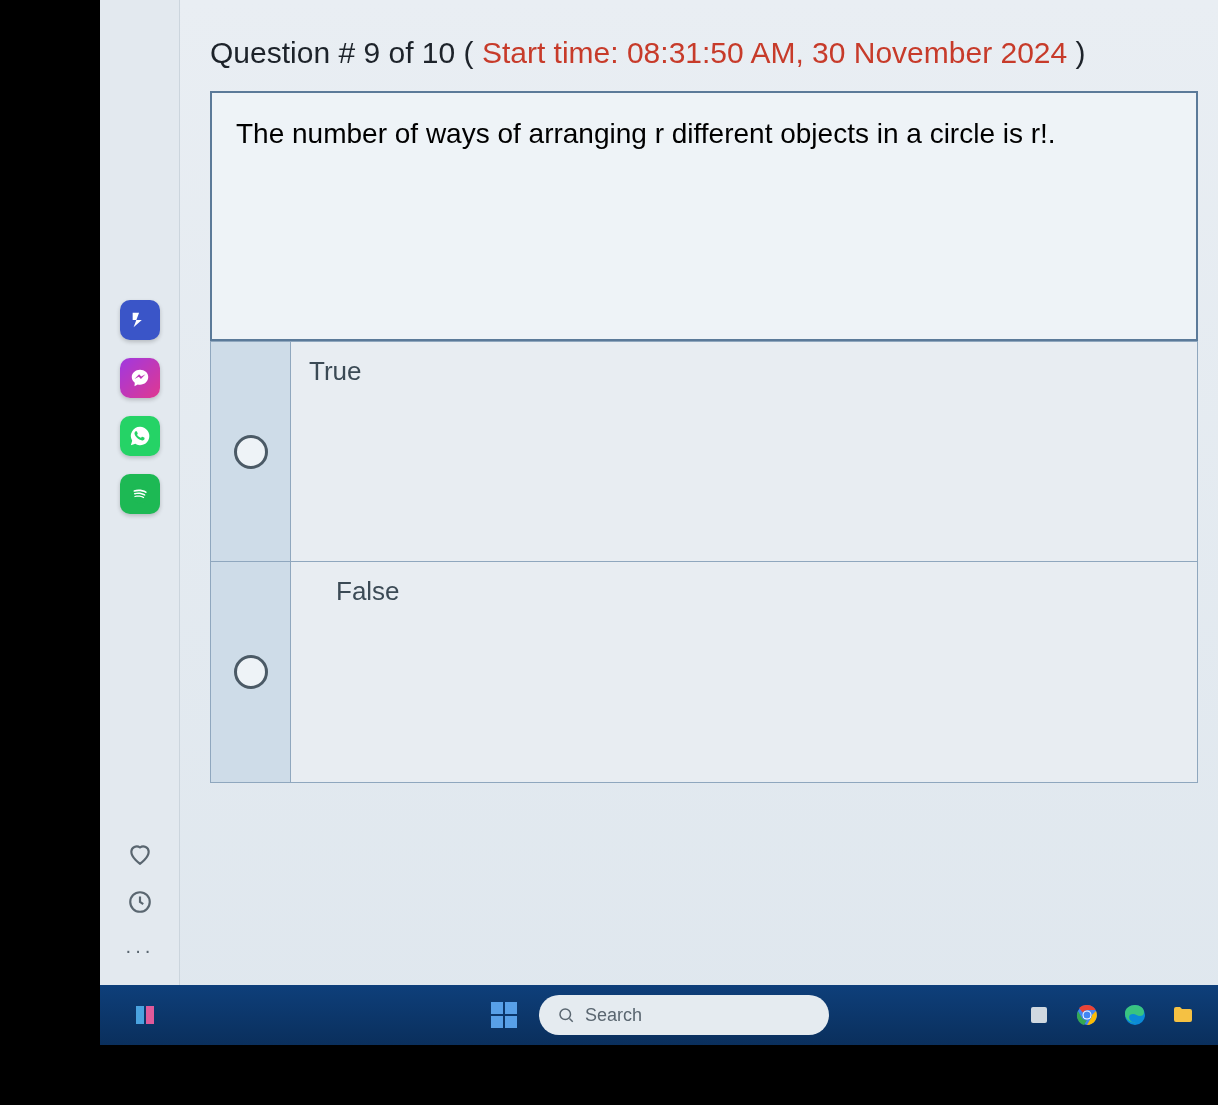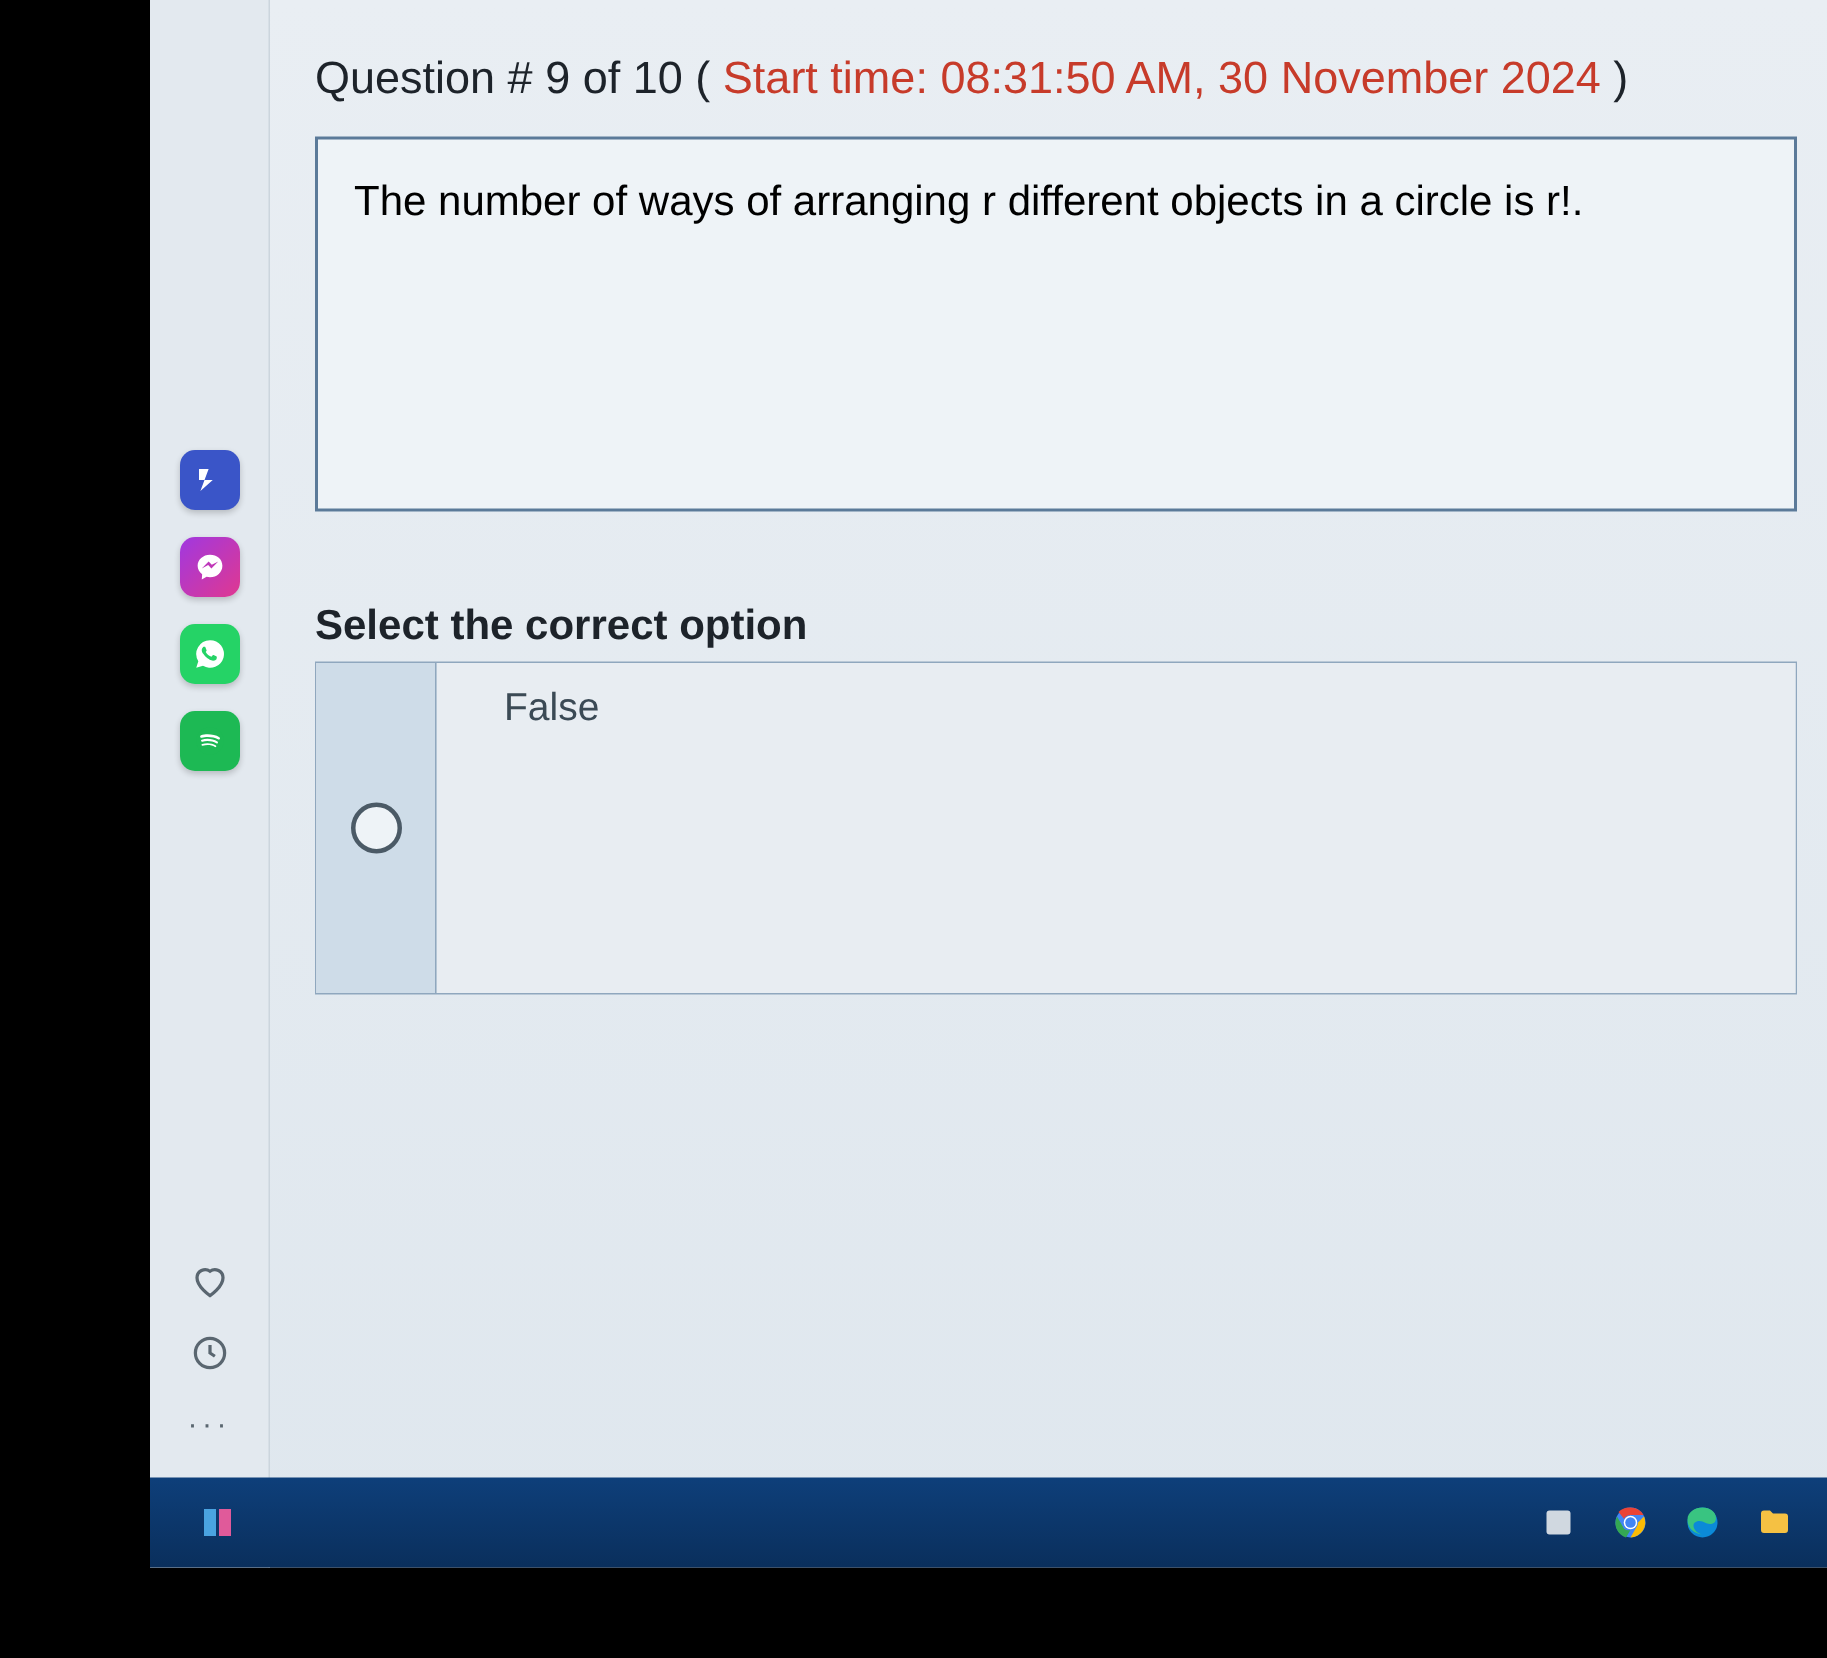--- a/index.html
+++ b/index.html
@@ -199,38 +199,60 @@
     <span>of</span>
     <span>10</span>
     ( <span class="red"><span>Start time:</span>
     <span>08:31:50 AM, 30 November 2024</span></span> )
   </div>
 
   <div class="q-box">
     <span>The number of ways of arranging r different objects in a circle is r!.</span>
   </div>
 
-  <div class="select-label">Select the correct option</div>
 
   <div class="options">
+    <div class="opt-row">
+      <div class="opt-radio-cell">
+        <div class="radio-circle"></div>
+      </div>
+      <div class="opt-text">True</div>
+    </div>
     <div class="opt-row">
       <div class="opt-radio-cell">
         <div class="radio-circle"></div>
       </div>
       <div class="opt-text">False</div>
     </div>
   </div>
 </div>
 
 <div class="taskbar">
   <div class="tb-icon">
     <svg viewBox="0 0 24 24" width="24" height="24">
         <rect x="3" y="3" width="8" height="18" fill="#4aa3e0"></rect>
         <rect x="13" y="3" width="8" height="18" fill="#e05a9a"></rect>
       </svg>
+  </div>
+  <div class="center">
+    <div class="tb-icon">
+      <div class="win-logo">
+          <div></div>
+          <div></div>
+          <div></div>
+          <div></div>
+        </div>
+    </div>
+    <div class="search-pill">
+      <svg viewBox="0 0 24 24" width="18" height="18" fill="none" stroke="#5a6670" stroke-width="2">
+          <circle cx="11" cy="11" r="7"></circle>
+          <line x1="21" y1="21" x2="16.65" y2="16.65"></line>
+        </svg>
+      <span>Search</span>
+    </div>
   </div>
   <div class="right">
     <div class="tb-icon">
       <svg viewBox="0 0 24 24" width="24" height="24" fill="#d0d8e0">
           <rect x="4" y="4" width="16" height="16" rx="2"></rect>
         </svg>
     </div>
     <div class="tb-icon">
       <svg viewBox="0 0 24 24" width="24" height="24">
           <circle cx="12" cy="12" r="10" fill="#4285f4"></circle>

